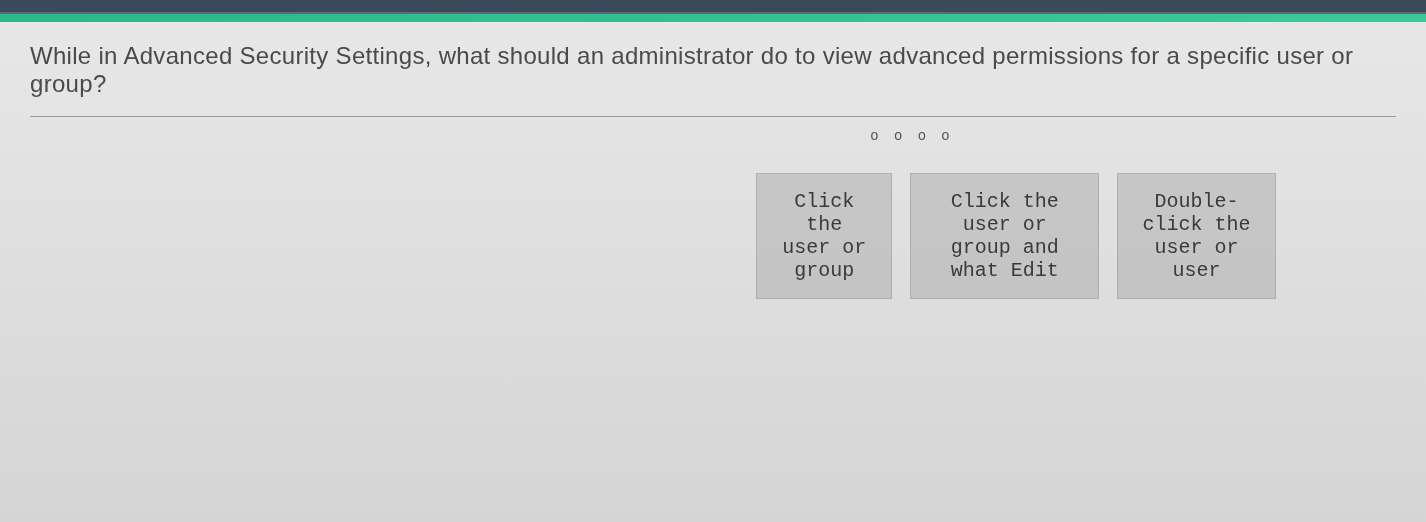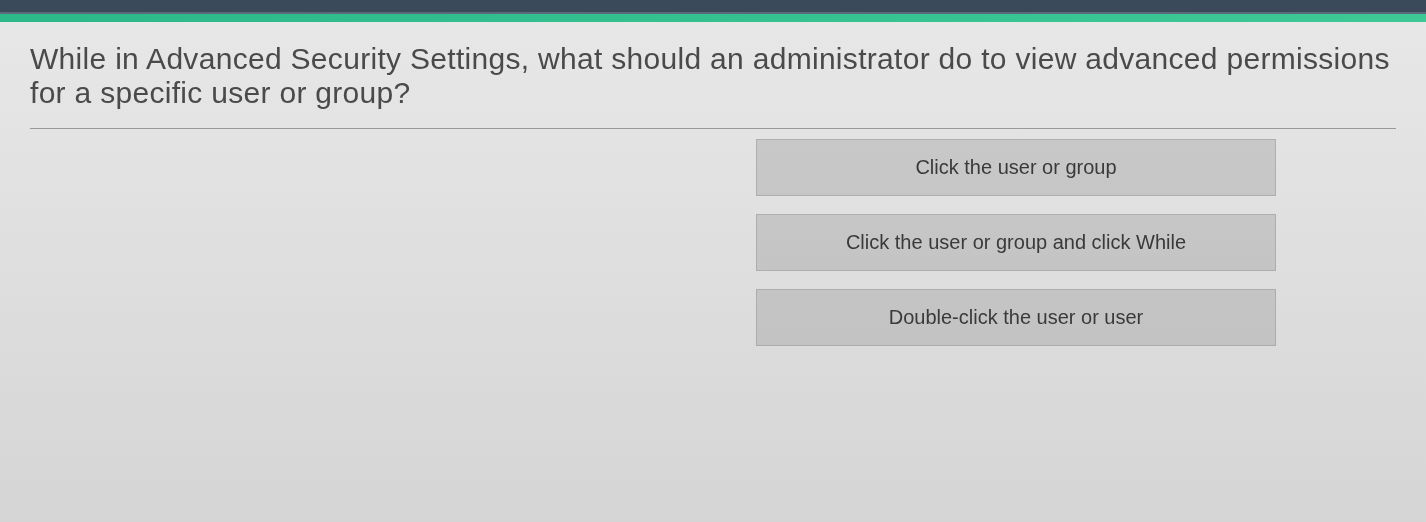--- a/index.html
+++ b/index.html
@@ -20,21 +20,21 @@
       border-bottom: 2px solid #5a6a7a;
     }
     .accent-bar {
       height: 8px;
       background: linear-gradient(90deg, #2db88a 0%, #3dc896 100%);
     }
     .content {
       padding: 20px 30px 0 30px;
     }
     .question-text {
-      font-size: 30px;
+      font-size: 24px;
       color: #4a4a4a;
       font-weight: 400;
       letter-spacing: 0.3px;
       margin-bottom: 18px;
     }
     .divider {
       border: none;
       border-top: 1px solid #999;
       margin-bottom: 10px;
     }
@@ -46,23 +46,23 @@
       letter-spacing: 6px;
       margin-bottom: 30px;
     }
     .answers-container {
       display: flex;
       justify-content: flex-end;
       padding-right: 120px;
     }
     .answers {
       display: flex;
-      flex-direction: column;
       gap: 18px;
       width: 520px;
+      font-family: Liberation Mono, monospace;
     }
     .answer-option {
       background: rgba(150, 150, 150, 0.35);
       padding: 16px 24px;
       text-align: center;
       font-size: 20px;
       color: #3a3a3a;
       cursor: pointer;
       border: 1px solid rgba(120,120,120,0.3);
       font-weight: 400;
@@ -70,27 +70,28 @@
   </style>
 </head>
 <body>
 
 <div class="top-bar"></div>
 <div class="accent-bar"></div>
 
 <div class="content">
   <div class="question-text">While in Advanced Security Settings, what should an administrator do to view advanced permissions for a specific user or group?</div>
   <hr class="divider">
+  <div class="dots-row">o o o o</div>
 
   <div class="answers-container">
     <div class="answers">
       <div class="answer-option">
         <span>Click the user or group</span>
       </div>
       <div class="answer-option">
-        <span>Click the user or group and click While</span>
+        <span>Click the user or group and what Edit</span>
       </div>
       <div class="answer-option">
         <span>Double-click the user or user</span>
       </div>
     </div>
   </div>
 </div>
 
 </body></html>

